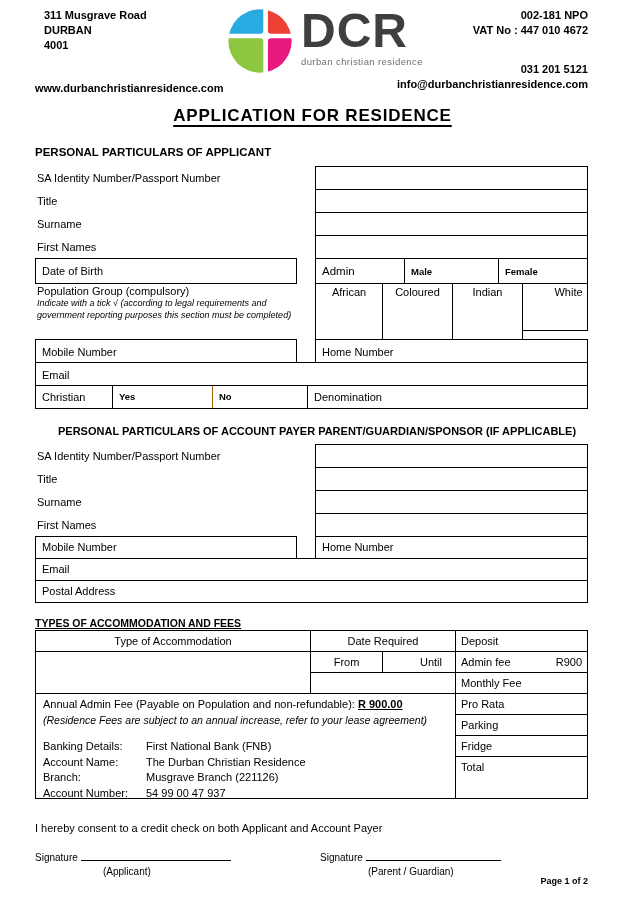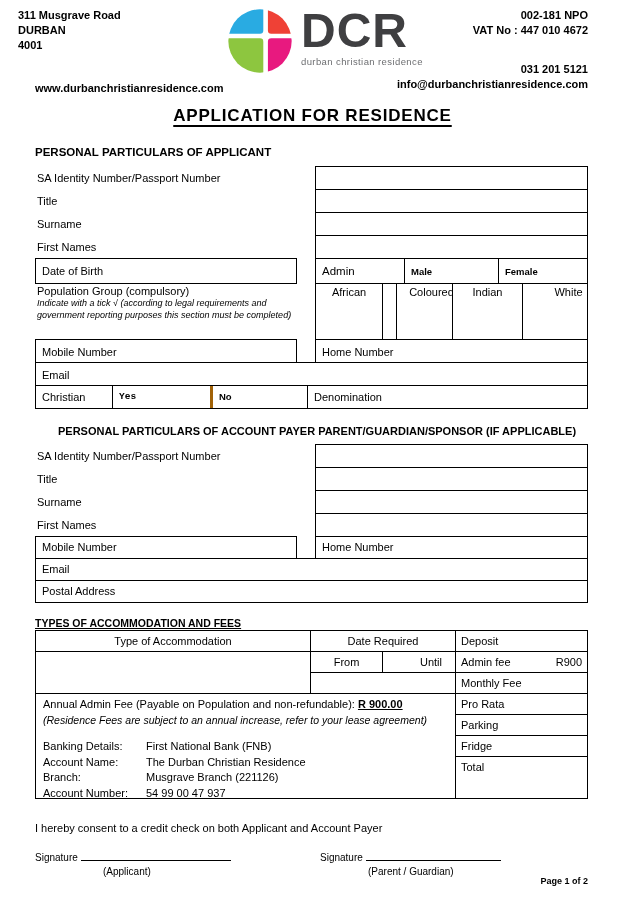--- a/index.html
+++ b/index.html
@@ -1,20 +1,20 @@
 <!DOCTYPE html>
 <html><head>
 <meta charset="utf-8">
 <style>
   html,body{margin:0;padding:0;background:#888;}
   .page{position:relative;width:625px;height:907px;background:#fff;margin:0 auto;
         font-family:"Liberation Sans",sans-serif;color:#000;overflow:hidden;}
   .abs{position:absolute;}
   
-  .hdr-addr{left:18px;top:8px;font-size:11px;font-weight:bold;line-height:15px;}
+  .hdr-addr{left:44px;top:8px;font-size:11px;font-weight:bold;line-height:15px;}
   .hdr-right{right:37px;top:8px;font-size:11px;font-weight:bold;line-height:15px;text-align:right;}
   .hdr-contact{right:37px;top:62px;font-size:11px;font-weight:bold;line-height:15px;text-align:right;}
   .hdr-web{left:35px;top:82px;font-size:11px;font-weight:bold;}
   .hdr-logo{left:227px;top:8px;display:flex;align-items:flex-start;}
   .logo-text{margin-left:8px;}
   .logo-dcr{font-size:48px;font-weight:bold;color:#3f3f41;line-height:50px;letter-spacing:1px;margin-top:-2px;}
   .logo-tag{font-size:9.5px;color:#6d6e71;text-align:center;letter-spacing:.4px;margin-top:0;}
   
   .title{left:0;right:0;top:106px;text-align:center;font-size:17px;font-weight:bold;letter-spacing:.8px;}
   .title span{text-decoration:underline;text-decoration-thickness:2px;text-underline-offset:4px;}
@@ -109,32 +109,32 @@
     <div class="bx inbx" style="left:0;top:112px;width:262px;height:26px;line-height:25px;">Date of Birth</div>
     <div class="bx inbx" style="left:280px;top:112px;width:90px;height:26px;line-height:25px;font-size:11.5px;">Admin</div>
     <div class="bx small-b" style="left:369px;top:112px;width:95px;height:26px;line-height:25px;">Male</div>
     <div class="bx small-b" style="left:463px;top:112px;width:90px;height:26px;line-height:25px;">Female</div>
 
     <div class="abs" style="left:2px;top:139px;">
       <div style="font-size:11px;">Population Group (compulsory)</div>
       <div class="pop-note">Indicate with a tick √ (according to legal requirements and government reporting purposes this section must be completed)</div>
     </div>
     <div class="bx grp" style="left:280px;top:137px;width:68px;height:57px;">African</div>
-    <div class="bx grp" style="left:361px;top:137px;width:71px;height:57px;">Coloured</div>
+    <div class="bx grp" style="left:347px;top:137px;width:71px;height:57px;">Coloured</div>
     <div class="bx grp" style="left:417px;top:137px;width:71px;height:57px;">Indian</div>
-    <div class="bx grp" style="left:487px;top:137px;width:66px;height:57px;padding-left:27px;">White</div>
+    <div class="bx grp" style="left:487px;top:137px;width:66px;height:48px;padding-left:27px;">White</div>
 
     <div class="bx inbx" style="left:0;top:193px;width:262px;height:24px;">Mobile Number</div>
     <div class="bx inbx" style="left:280px;top:193px;width:273px;height:24px;">Home Number</div>
 
     <div class="bx inbx" style="left:0;top:216px;width:553px;height:24px;">Email</div>
 
     <div class="bx row-split" style="left:0;top:239px;width:553px;height:24px;">
       <div class="inbx" style="width:77px;border-right:1px solid #000;line-height:22px;">Christian</div>
-      <div class="small-b" style="width:100px;border-right:3px solid #a16207;line-height:22px;font-family:Liberation Mono, monospace;">Yes</div>
+      <div class="small-b" style="width:100px;border-right:1px solid #a16207;line-height:22px;">Yes</div>
       <div class="small-b" style="width:95px;border-right:1px solid #000;line-height:22px;">No</div>
       <div class="inbx" style="flex:1;line-height:22px;">Denomination</div>
     </div>
   </div>
 
   <div class="abs" style="left:35px;top:425px;width:553px;height:180px;">
     <div class="sec-h" style="font-size:11px;padding-left:23px;">PERSONAL PARTICULARS OF ACCOUNT PAYER PARENT/GUARDIAN/SPONSOR (IF APPLICABLE)</div>
 
     <div class="flabel" style="left:2px;top:19px;">SA Identity Number/Passport Number</div>
     <div class="flabel" style="left:2px;top:42px;">Title</div>

